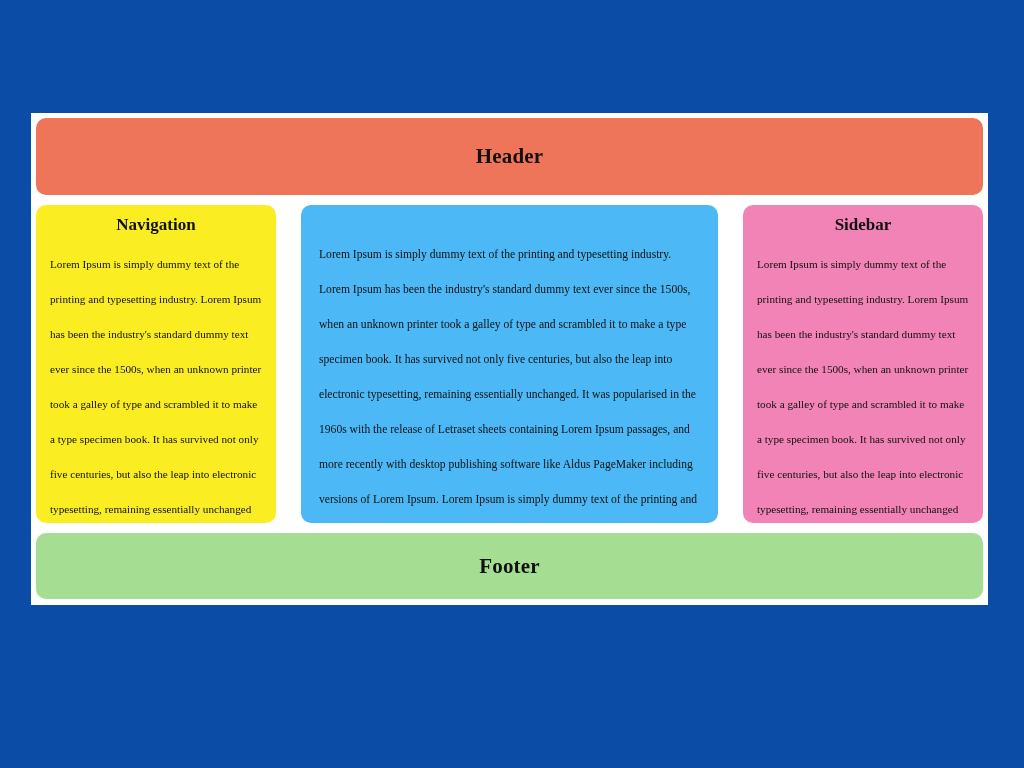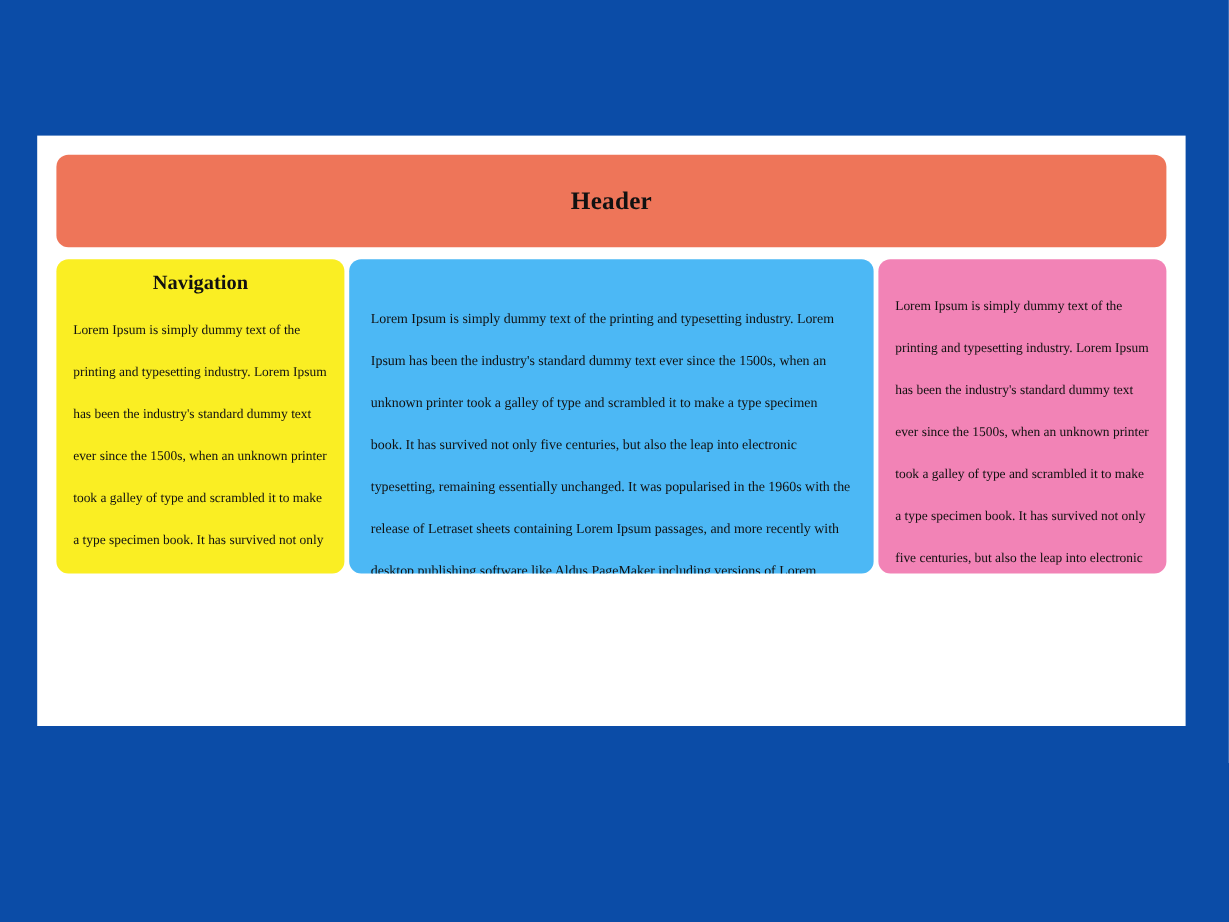--- a/index.html
+++ b/index.html
@@ -15,21 +15,21 @@
   }
 
   .page-wrap {
     position: absolute;
     left: 31px;
     top: 113px;
     width: 957px;
     height: 492px;
     background: #ffffff;
     box-sizing: border-box;
-    padding: 16px;
+    padding: 5px;
     display: flex;
     flex-direction: column;
   }
 
   .panel {
     border-radius: 10px;
     box-sizing: border-box;
     color: #111111;
   }
 
@@ -44,23 +44,23 @@
 
   .band-header .band-title {
     font-size: 21px;
     font-weight: bold;
     letter-spacing: 0.2px;
     margin: 0;
   }
 
   .middle-row {
     display: flex;
-    gap: 4px;
+    gap: 25px;
     margin-top: 10px;
-    height: 262px;
+    height: 318px;
     flex: none;
   }
 
   .col-nav {
     width: 240px;
     background: #faee23;
     flex: none;
     overflow: hidden;
     padding: 10px 14px 0 14px;
   }
@@ -136,19 +136,23 @@
     <nav class="panel col-nav">
       <h2 class="panel-title">Navigation</h2>
       <p class="panel-body">Lorem Ipsum is simply dummy text of the printing and typesetting industry. Lorem Ipsum has been the industry's standard dummy text ever since the 1500s, when an unknown printer took a galley of type and scrambled it to make a type specimen book. It has survived not only five centuries, but also the leap into electronic typesetting, remaining essentially unchanged</p>
     </nav>
 
     <main class="panel col-main">
       <p class="panel-body">Lorem Ipsum is simply dummy text of the printing and typesetting industry. Lorem Ipsum has been the industry's standard dummy text ever since the 1500s, when an unknown printer took a galley of type and scrambled it to make a type specimen book. It has survived not only five centuries, but also the leap into electronic typesetting, remaining essentially unchanged. It was popularised in the 1960s with the release of Letraset sheets containing Lorem Ipsum passages, and more recently with desktop publishing software like Aldus PageMaker including versions of Lorem Ipsum. Lorem Ipsum is simply dummy text of the printing and typesetting industry.</p>
     </main>
 
     <aside class="panel col-side">
+      <h2 class="panel-title">Sidebar</h2>
       <p class="panel-body">Lorem Ipsum is simply dummy text of the printing and typesetting industry. Lorem Ipsum has been the industry's standard dummy text ever since the 1500s, when an unknown printer took a galley of type and scrambled it to make a type specimen book. It has survived not only five centuries, but also the leap into electronic typesetting, remaining essentially unchanged</p>
     </aside>
 
   </div>
 
+  <footer class="panel band-footer">
+    <h1 class="band-title">Footer</h1>
+  </footer>
 
 </div>
 
 </body></html>

